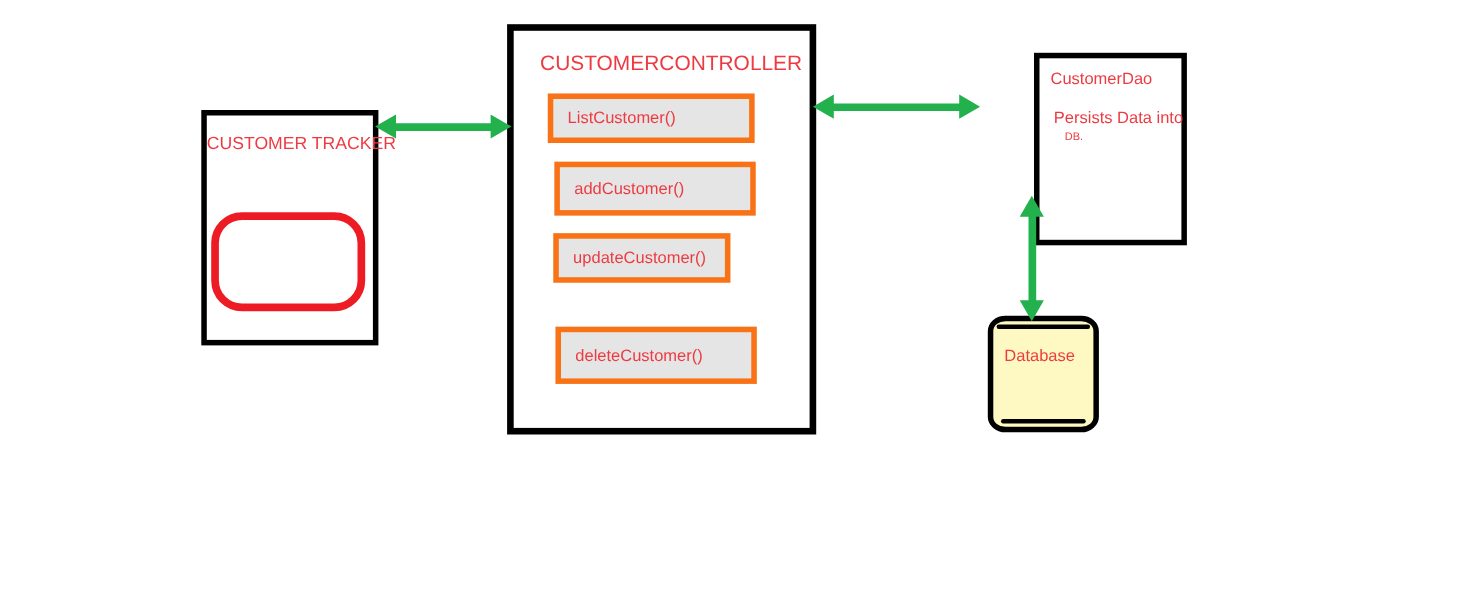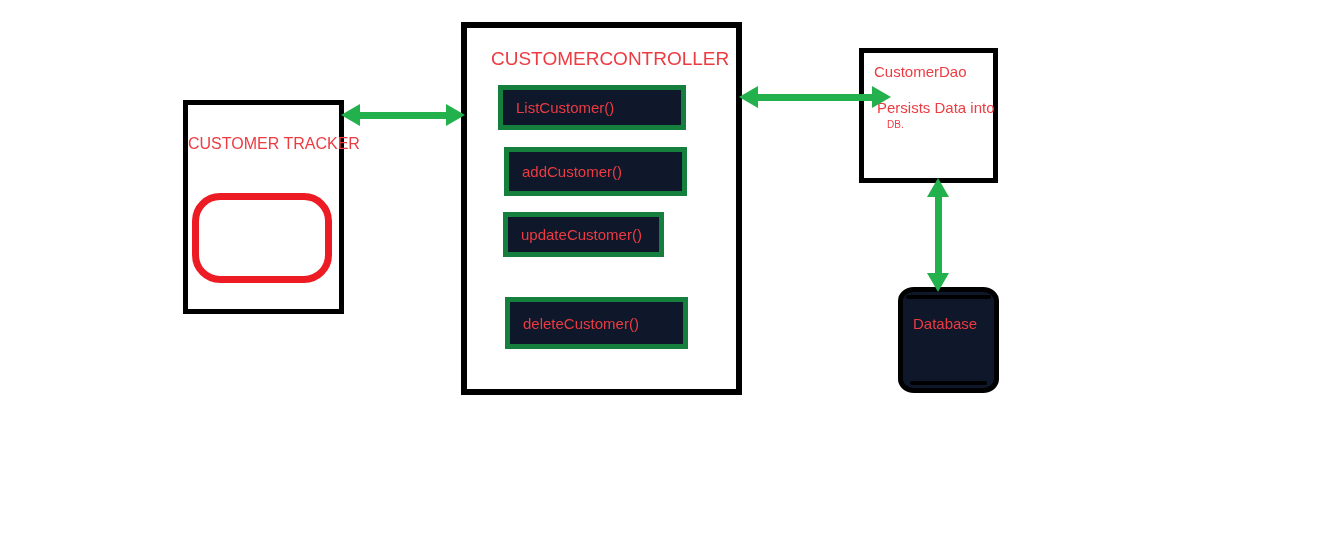--- a/index.html
+++ b/index.html
@@ -4,49 +4,49 @@
 <style>
   html, body { margin:0; padding:0; background:#ffffff; }
   .canvas {
     position:relative; width:1340px; height:557px; background:#ffffff;
     font-family:"Liberation Sans", sans-serif; overflow:hidden;
   }
   .box { position:absolute; box-sizing:border-box; background:#ffffff; border:5px solid #000000; }
 
   
   .tracker { left:183px; top:100px; width:161px; height:214px; }
-  .tracker-title { margin-top:30px; text-align:center; font-size:16px; color:#ed3b42; white-space:nowrap; }
+  .tracker-title { margin-top:17px; text-align:center; font-size:16px; color:#ed3b42; white-space:nowrap; }
   .red-rounded {
     position:absolute; left:4px; top:88px; width:140px; height:90px;
     border:7px solid #ed1c24; border-radius:28px; box-sizing:border-box;
   }
 
   
   .controller { left:461px; top:22px; width:281px; height:373px; border-width:6px; }
   .controller-title { position:absolute; left:24px; top:20px; font-size:19px; color:#ed3b42; white-space:nowrap; }
   .method {
-    position:absolute; box-sizing:border-box; border:5px solid #15803d;
-    display:flex; align-items:center; background:#0f172a;
+    position:absolute; box-sizing:border-box; border:5px solid #f97316;
+    display:flex; align-items:center; background:#e5e5e5;
   }
   .method-label { padding-left:13px; font-size:15px; color:#ed3b42; white-space:nowrap; }
   .m1 { left:31px; top:57px;  width:188px; height:45px; }
   .m2 { left:37px; top:119px; width:183px; height:49px;text-align:right; }
   .m3 { left:36px; top:184px; width:161px; height:45px; }
   .m4 { left:38px; top:269px; width:183px; height:52px; }
 
   
-  .dao { left:859px; top:48px; width:139px; height:135px; }
+  .dao { left:940px; top:48px; width:139px; height:175px; }
   .dao-title { position:absolute; left:10px; top:10px;  font-size:15px; color:#ed3b42; white-space:nowrap; }
   .dao-desc1 { position:absolute; left:13px; top:46px;  font-size:15px; color:#ed3b42; white-space:nowrap; }
   .dao-desc2 { position:absolute; left:23px; top:66px;  font-size:10px; color:#ed3b42; white-space:nowrap; }
 
   
   .cylinder {
     position:absolute; left:898px; top:287px; width:101px; height:106px;
-    box-sizing:border-box; border:5px solid #000000; border-radius:16px / 14px; background:#0f172a;
+    box-sizing:border-box; border:5px solid #000000; border-radius:16px / 14px; background:#fef9c3;
   }
   .cyl-line-top    { position:absolute; left:3px; right:3px; top:3px;    height:4px; background:#000000; border-radius:2px; }
   .cyl-line-bottom { position:absolute; left:7px; right:7px; bottom:3px; height:4px; background:#000000; border-radius:2px; }
   .db-label { position:absolute; left:10px; top:23px; font-size:15px; color:#ed3b42; white-space:nowrap; }
 
   
   .arrow-h { position:absolute; height:24px; }
   .arrow-h .shaft {
     position:absolute; left:14px; right:14px; top:50%; margin-top:-3.5px;
     height:7px; background:#22b14c; border-radius:2px;

